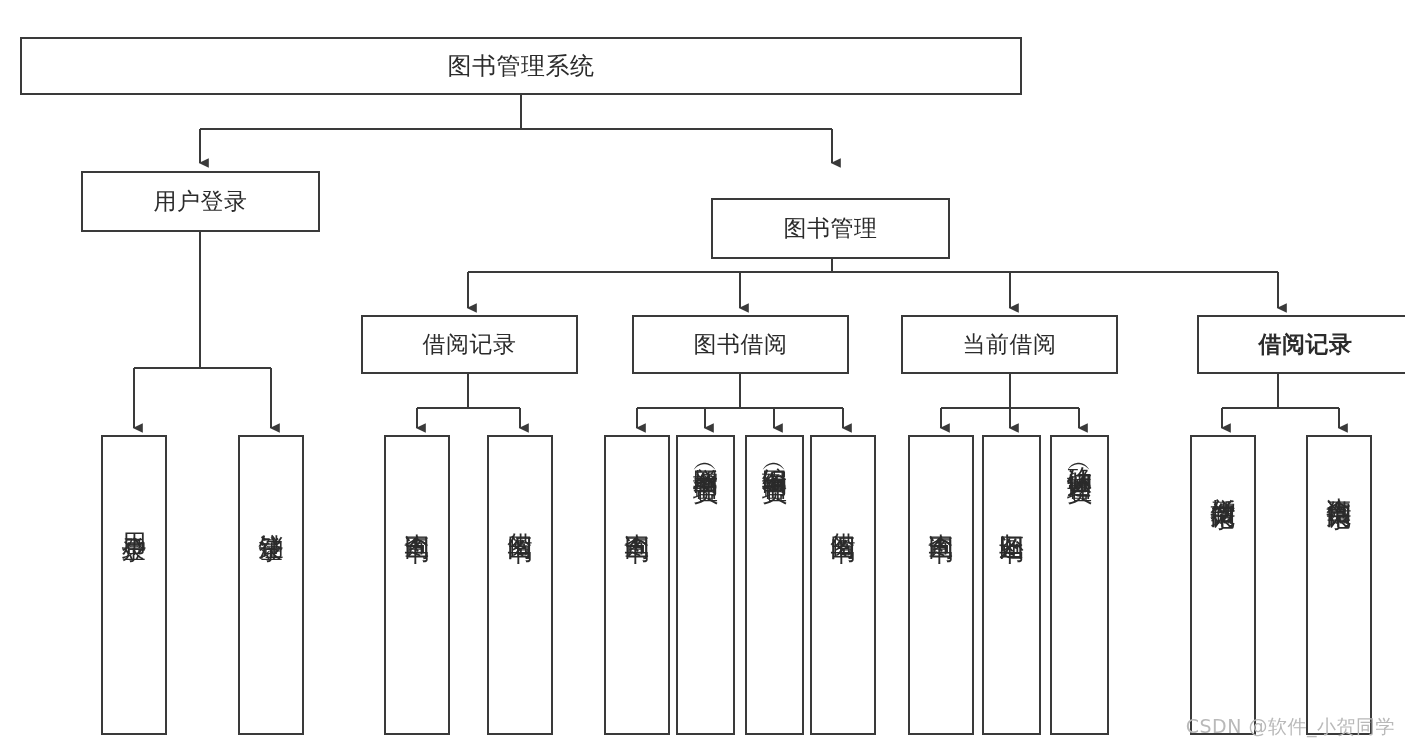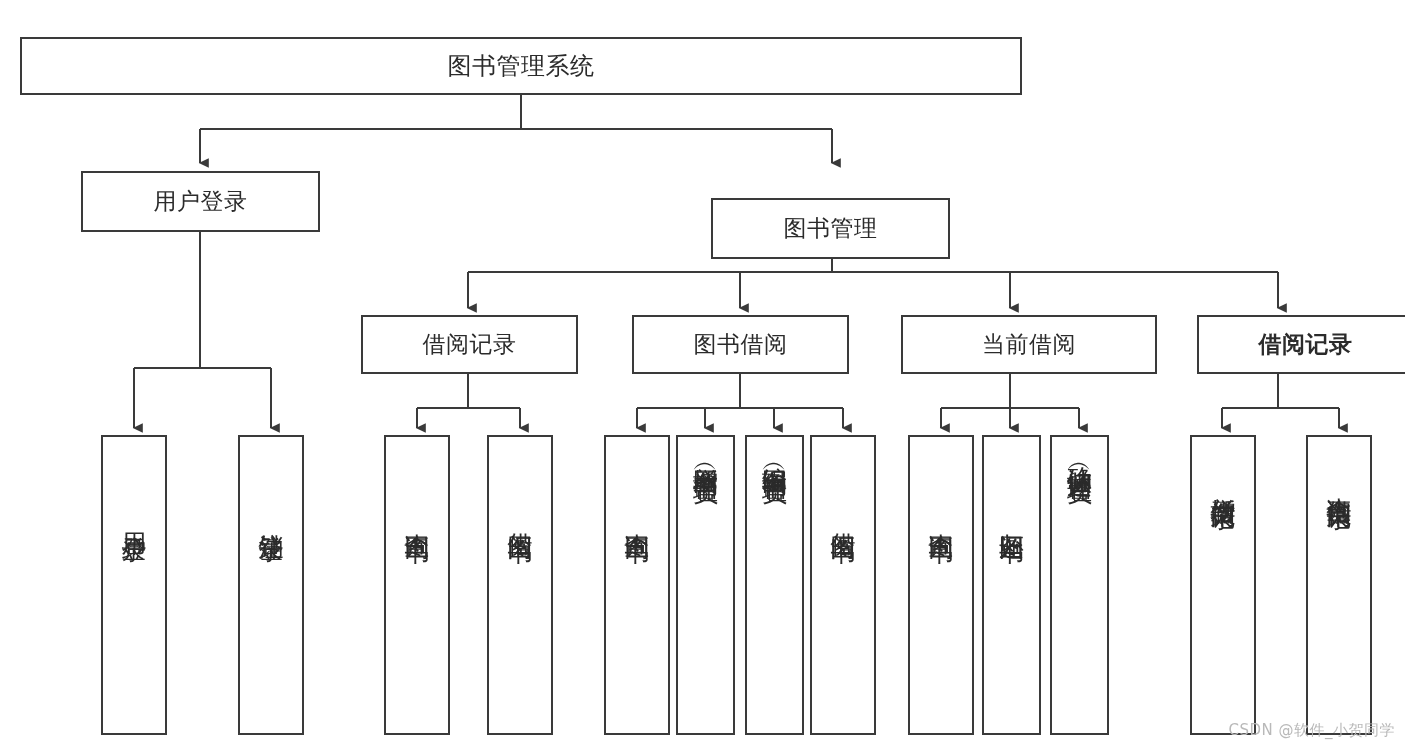--- a/index.html
+++ b/index.html
@@ -58,21 +58,21 @@
     text-orientation:upright;
     line-height:1.0;
     letter-spacing:2px;
     white-space:nowrap;
     text-align:left;
   }
   .watermark{
     position:absolute;
     right:10px;
     bottom:7px;
-    font-size:15px;
+    font-size:19px;
     color:#b9b9b9;
     letter-spacing:0.5px;
     z-index:3;
     user-select:none;
     white-space:nowrap;
   }
 </style>
 </head>
 <body>
 
@@ -141,21 +141,21 @@
   </div>
 
   <div class="node h" style="left:361px; top:315px; width:217px; height:59px;">
     <span class="label">借阅记录</span>
   </div>
 
   <div class="node h" style="left:632px; top:315px; width:217px; height:59px;">
     <span class="label">图书借阅</span>
   </div>
 
-  <div class="node h" style="left:901px; top:315px; width:256px; height:59px;">
+  <div class="node h" style="left:901px; top:315px; width:217px; height:59px;">
     <span class="label">当前借阅</span>
   </div>
 
   <div class="node h" style="left:1197px; top:315px; width:217px; height:59px;font-weight:bold;">
     <span class="label">借阅记录</span>
   </div>
 
   <div class="node v" style="left:101px; top:435px; width:66px; height:300px; padding-top:76px;">
     <span class="label">用户登录</span>
   </div>

